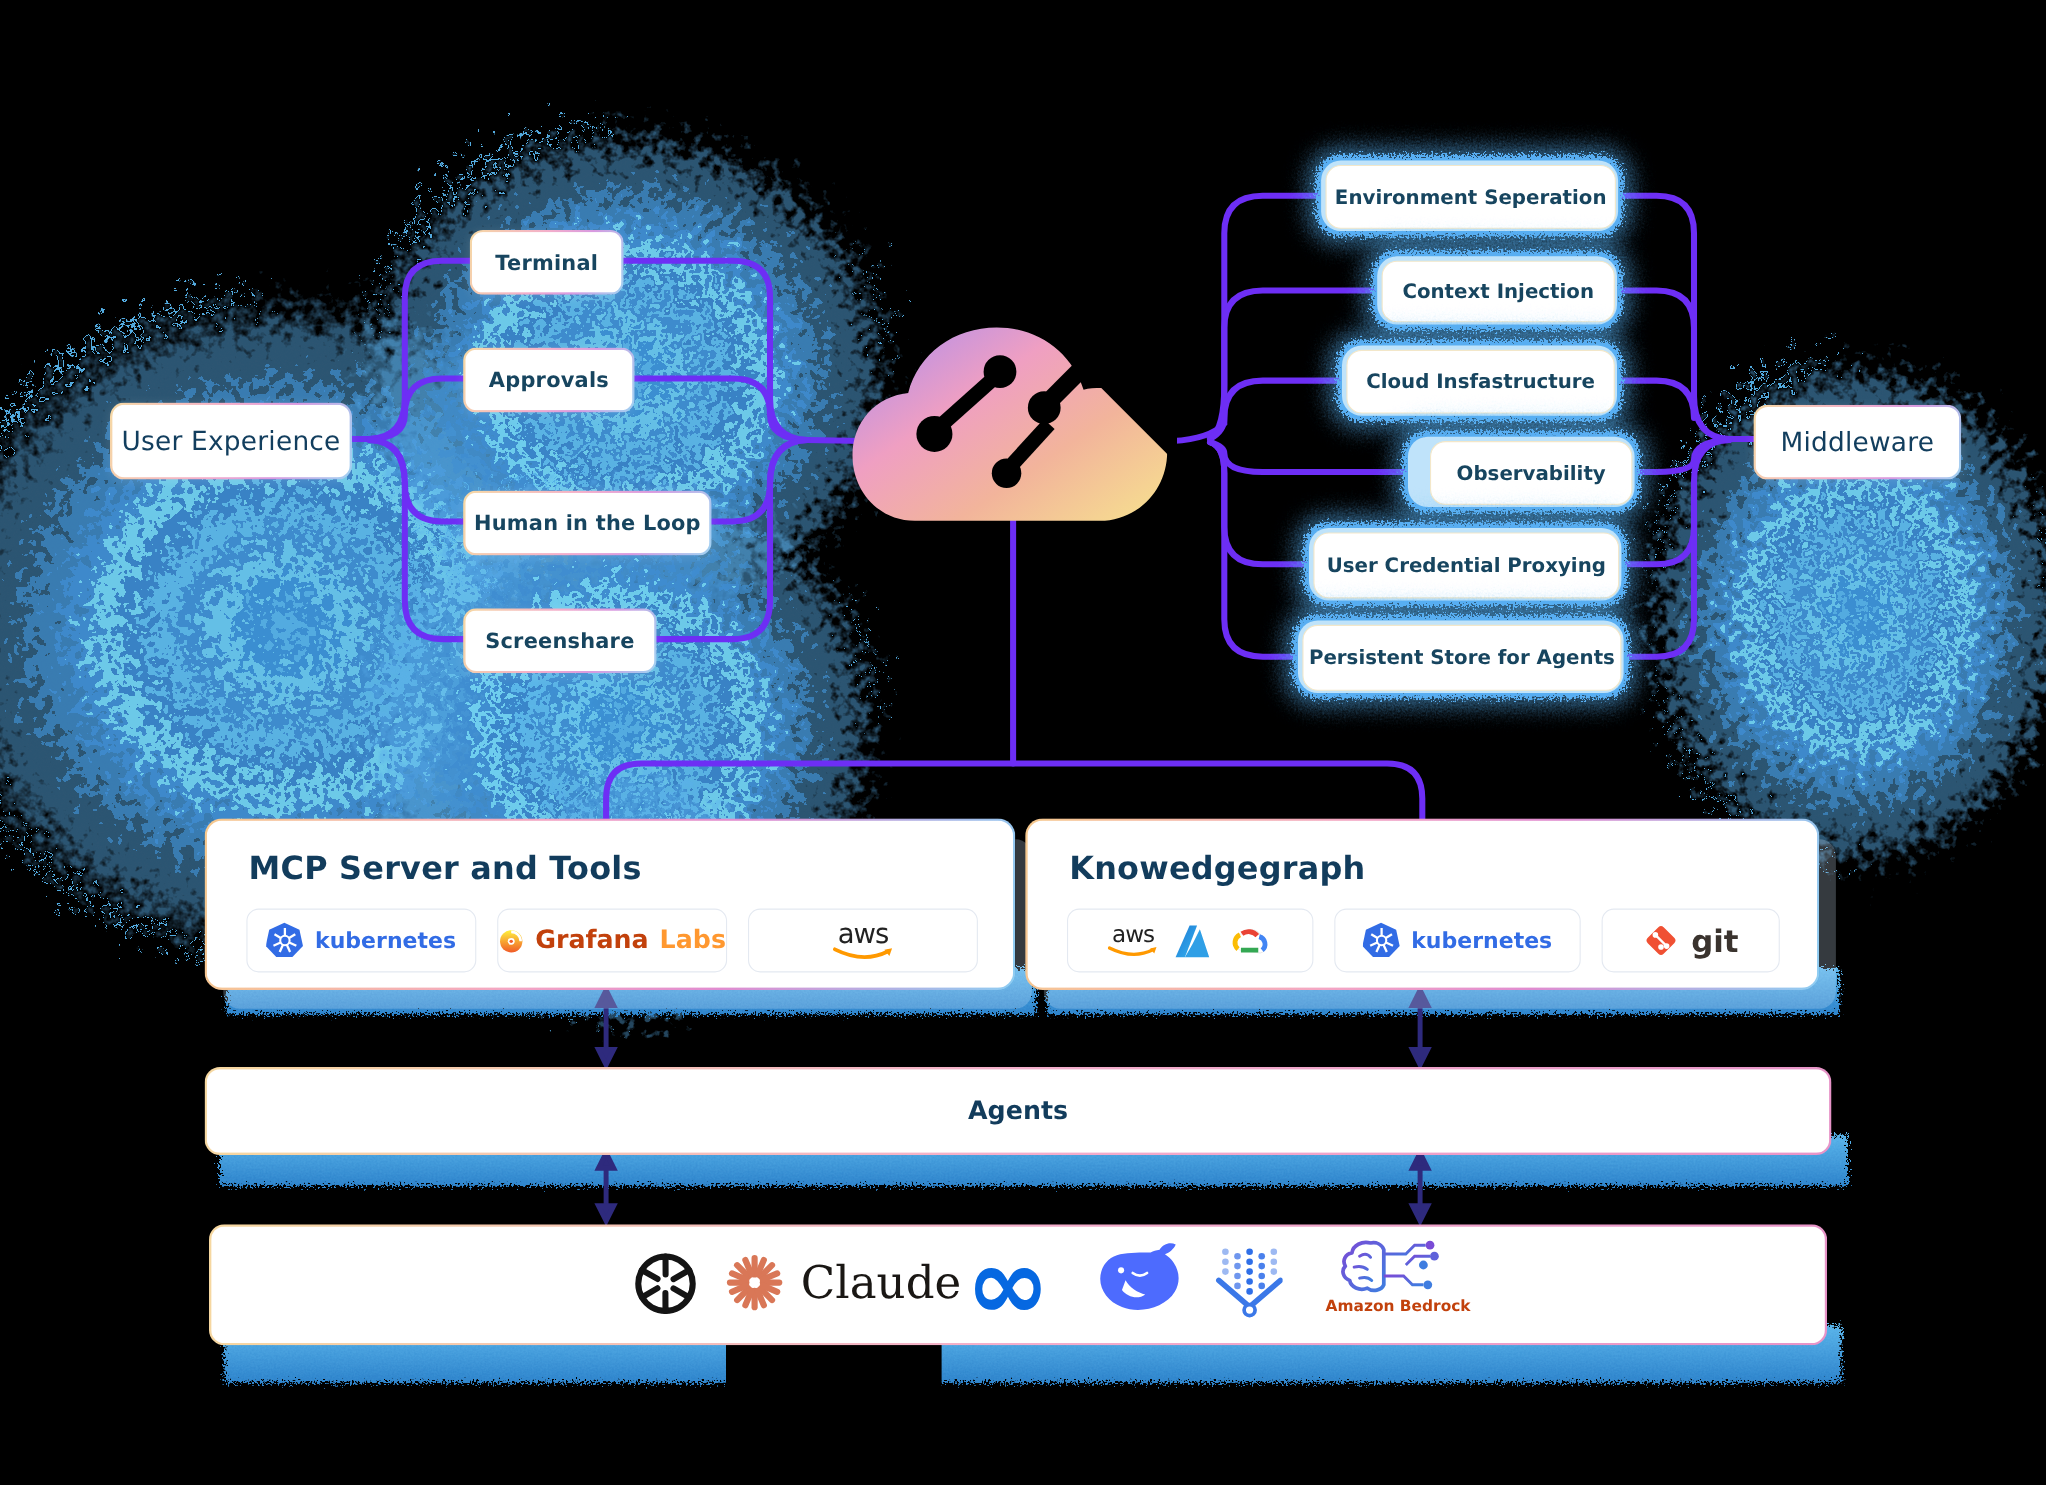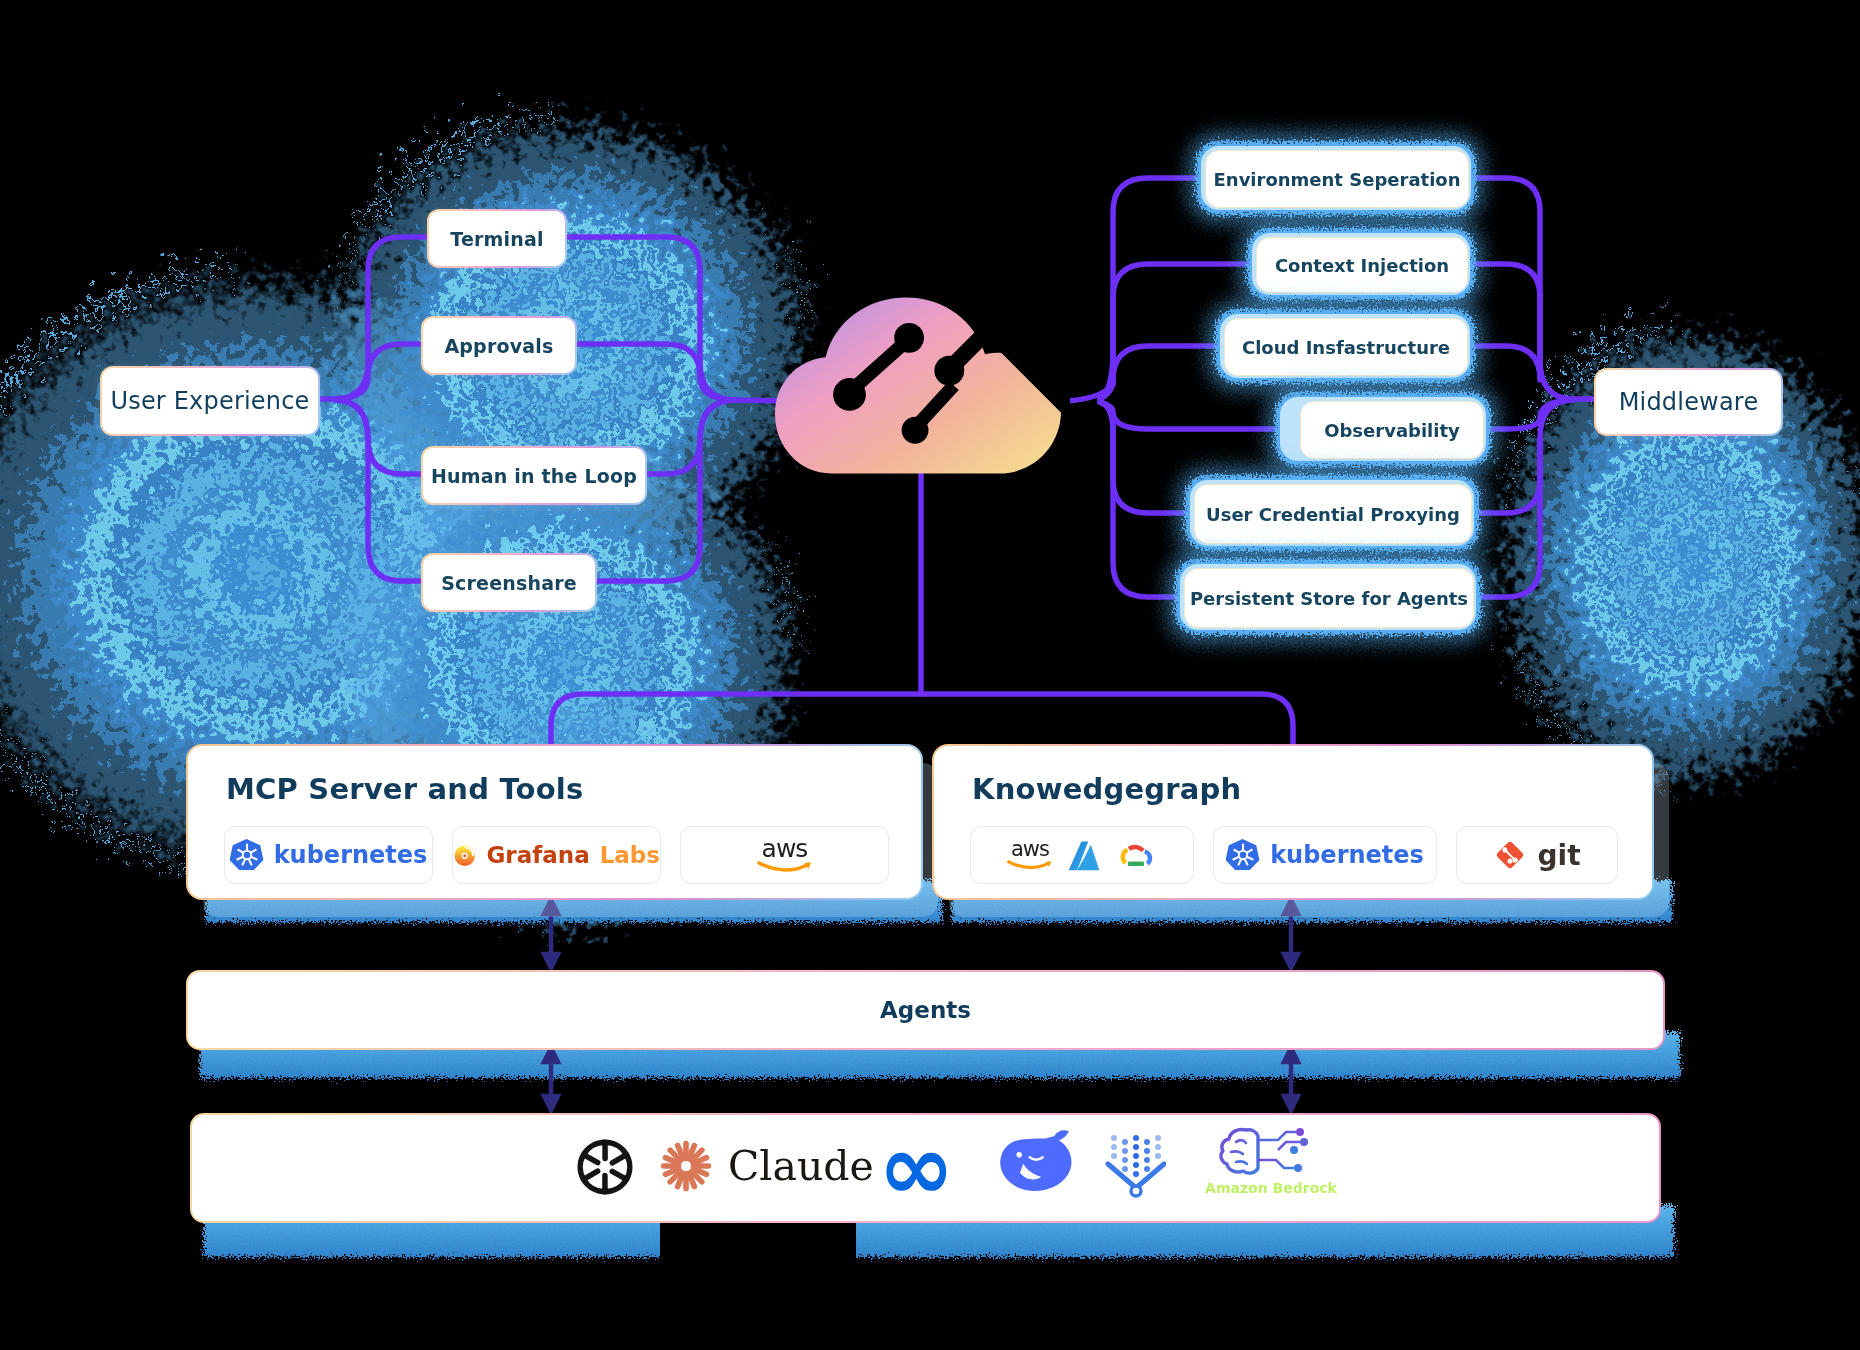--- a/index.html
+++ b/index.html
@@ -34,35 +34,35 @@
   
   .panel{position:absolute;z-index:6;border-radius:16px;
          background:linear-gradient(#fff,#fff) padding-box,
                     linear-gradient(100deg,#f6c98e,#f3a6c4 40%,#e08cd0 65%,#8ecdf2) border-box;
          border:2px solid transparent;
          box-shadow:16px 18px 0 -1px rgba(210,233,250,.25);}
   .panel h2{margin:26px 0 0 38px;font-size:29px;color:#123c5c;letter-spacing:.2px;}
   .chiprow{position:absolute;left:36px;right:36px;top:80px;display:flex;gap:19px;}
   .chip{height:56px;border:1.5px solid #e4e9f1;border-radius:11px;background:#fff;
         display:flex;align-items:center;justify-content:center;gap:10px;flex:0 0 auto;}
-  .k8s-text{color:#326CE5;font-weight:bold;font-size:24px;}
+  .k8s-text{color:#326CE5;font-weight:bold;font-size:20px;}
   .graf-a{color:#c2410c;font-weight:bold;font-size:23px;}
   .graf-b{color:#FF9830;font-weight:bold;font-size:23px;}
   .aws-wrap{display:flex;flex-direction:column;align-items:center;line-height:1;}
   .aws-text{color:#222;font-weight:normal;font-size:25px;letter-spacing:-1px;}
   .git-text{color:#3a332e;font-weight:bold;font-size:28px;}
   
   .wide-bar{position:absolute;z-index:6;background:linear-gradient(#fff,#fff) padding-box,
             linear-gradient(100deg,#f6d8a0,#f3aecb 50%,#e794c8) border-box;
             border:2px solid transparent;border-radius:14px;display:flex;
             align-items:center;justify-content:center;}
   .agents-label{font-weight:bold;font-size:23px;color:#123c5c;}
   .logo-item{position:absolute;z-index:7;display:flex;align-items:center;}
   .bedrock-wrap{flex-direction:column;gap:2px;}
-  .bedrock-label{font-size:14px;font-weight:bold;color:#bef264;}
+  .bedrock-label{font-size:14px;font-weight:bold;color:#c2410c;}
   .claude-word{font-family:"DejaVu Serif",serif;font-size:41px;color:#1a1714;}
   .meta-inf{font-size:92px;font-weight:bold;color:#0668E1;line-height:.6;}
   svg.lines{position:absolute;left:0;top:0;z-index:3;}
   #cloudlogo{position:absolute;left:772px;top:278px;z-index:4;}
 </style>
 </head>
 <body>
 
 <svg width="0" height="0" style="position:absolute" aria-hidden="true">
   <defs>

